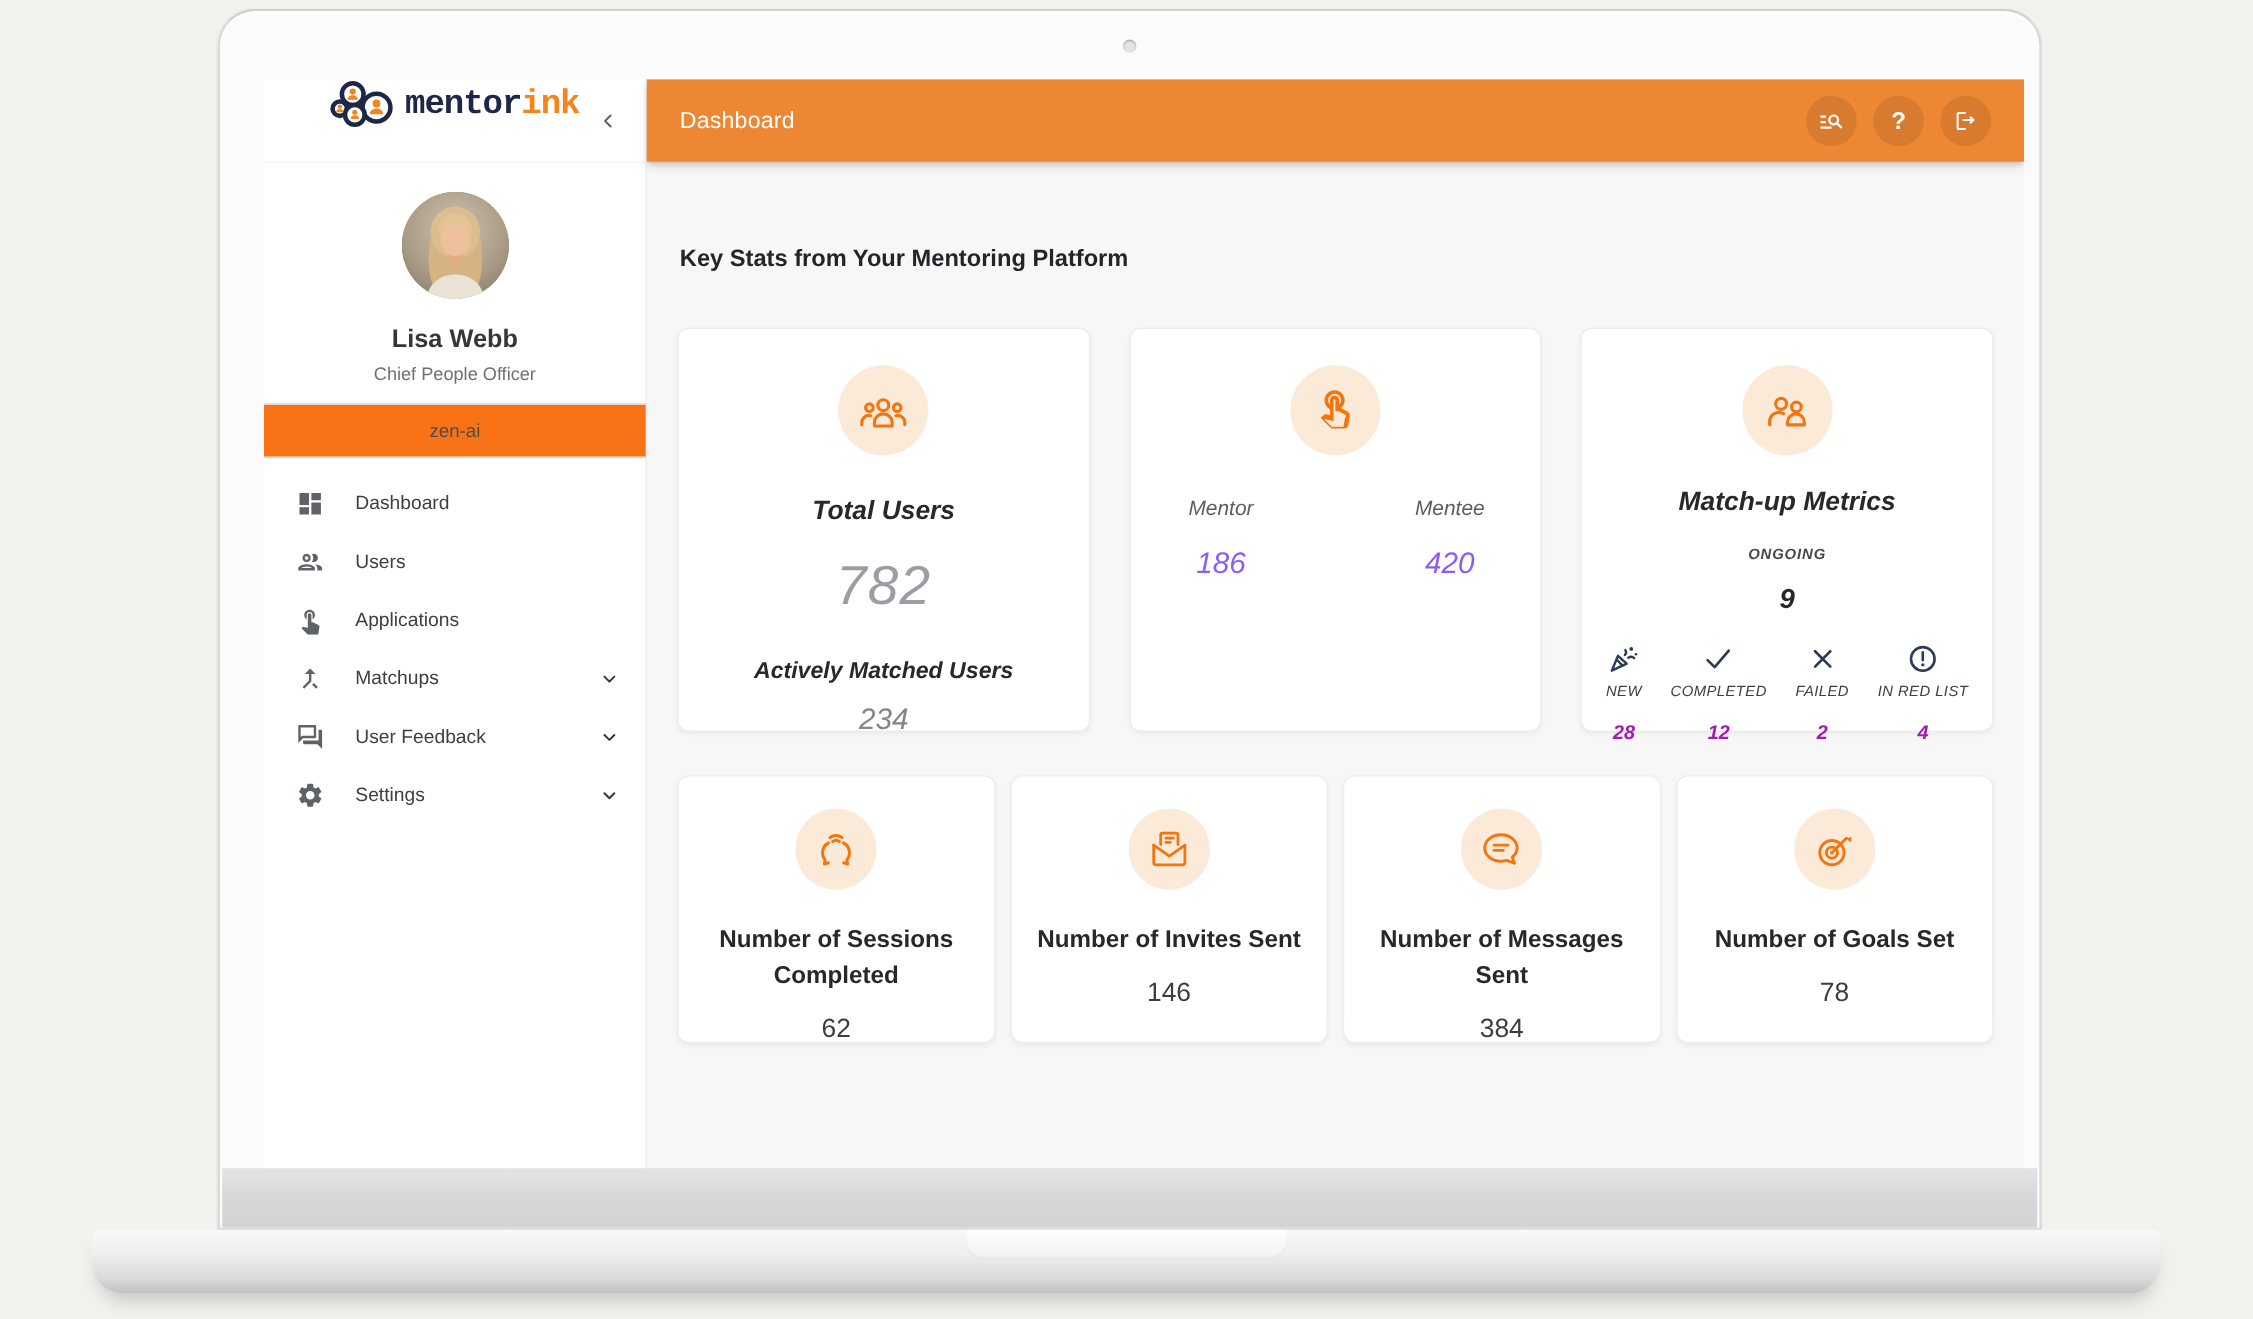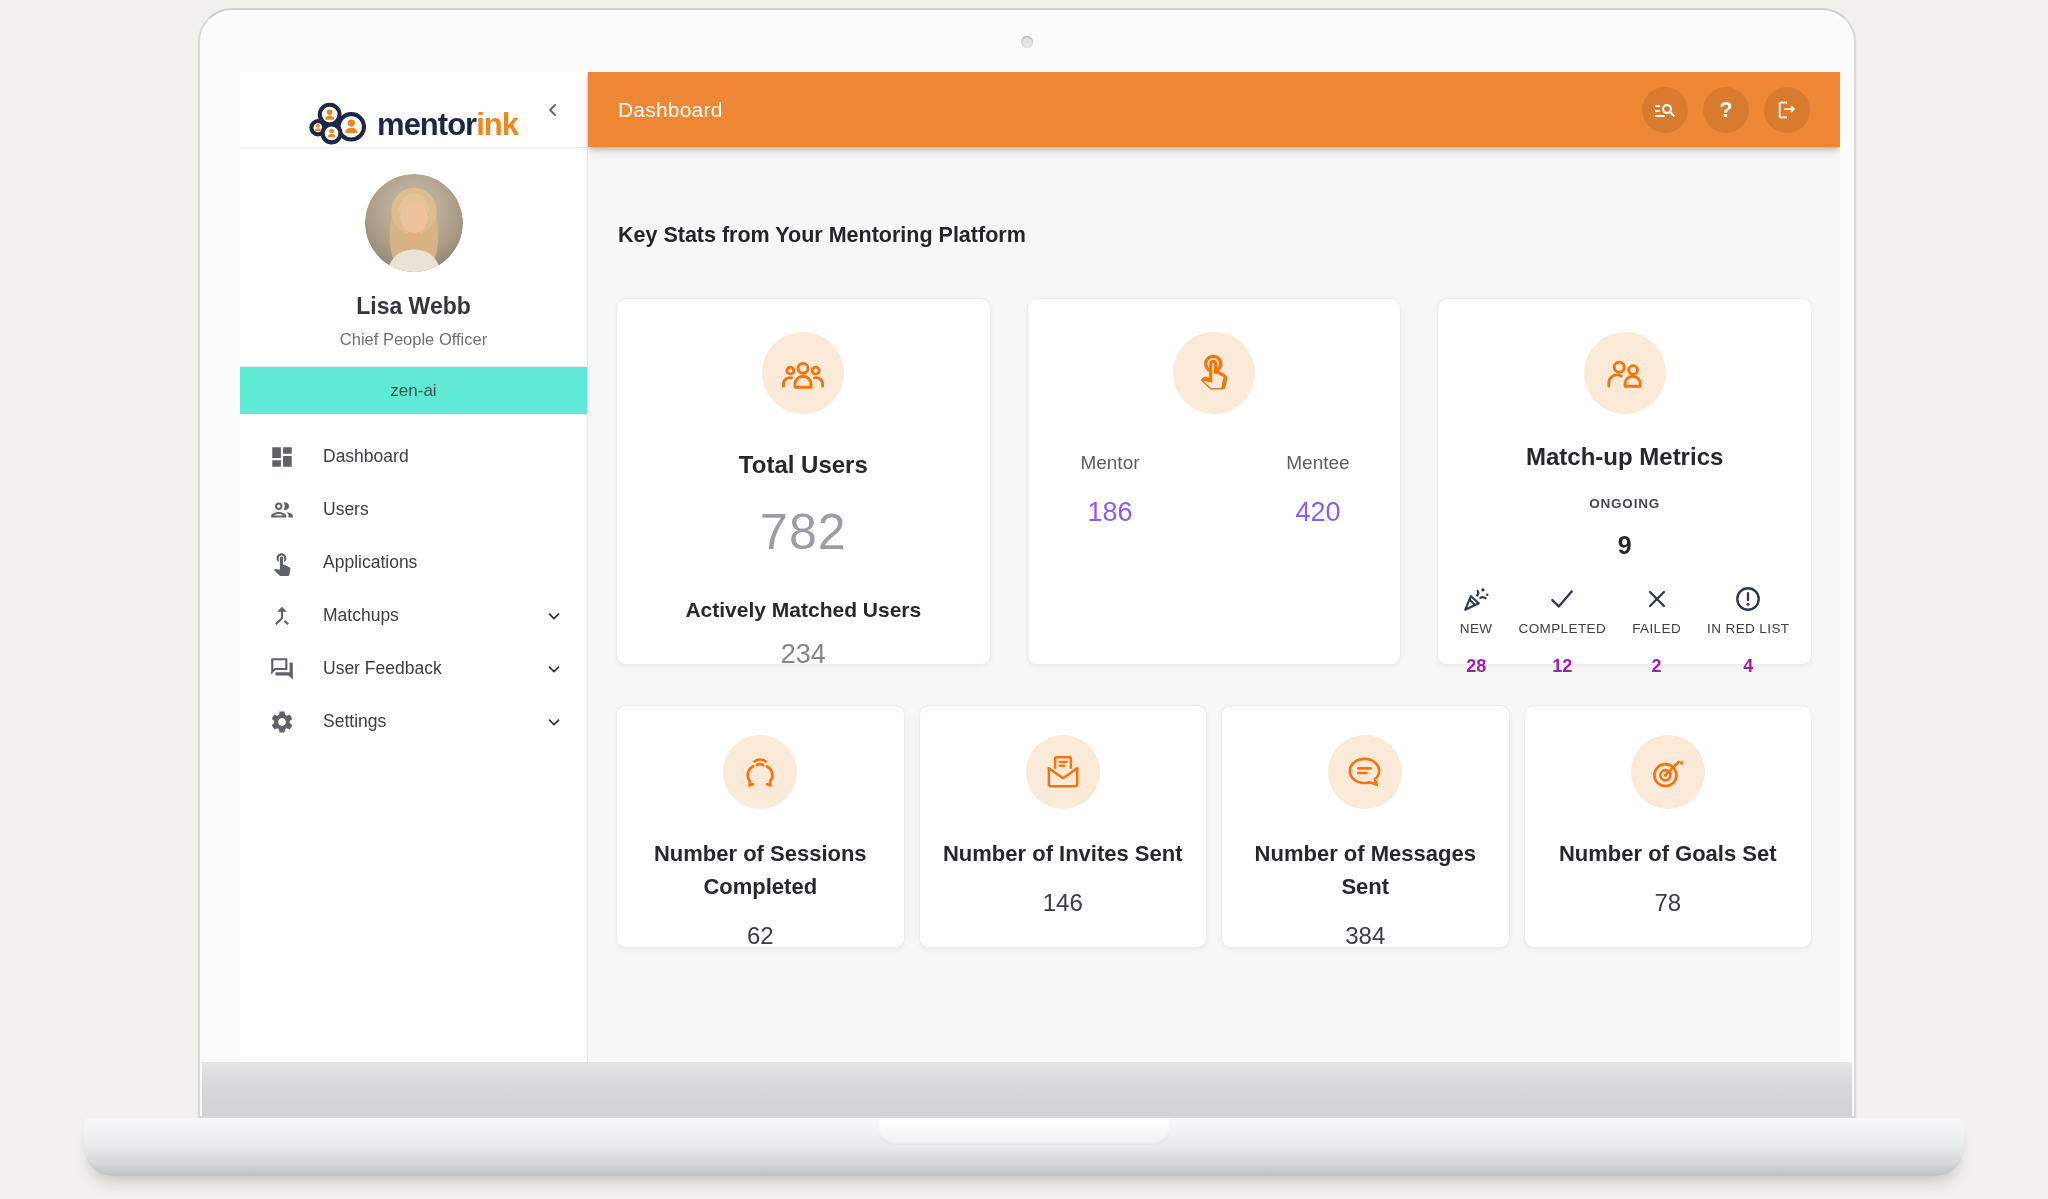--- a/index.html
+++ b/index.html
@@ -20,52 +20,52 @@
     border-radius:6px 6px 28px 28px;box-shadow:0 12px 16px -6px rgba(0,0,0,.18);}
   .base-notch{position:absolute;left:50%;top:0;transform:translateX(-50%);width:292px;height:27px;
     background:linear-gradient(180deg,#ffffff,#eff1f2);border-radius:0 0 16px 16px;
     box-shadow:inset 0 -2px 3px rgba(0,0,0,.06);}
 
   
   .screen-content{position:absolute;left:40px;top:62px;width:1600px;height:992px;display:flex;background:#f7f7f8;overflow:hidden;}
 
   
   .sidebar{width:347px;min-width:347px;background:#fff;border-right:1px solid #e8e9ea;display:flex;flex-direction:column;}
-  .logo-bar{height:75px;min-height:75px;border-bottom:1px solid #f0f0f1;display:flex;align-items:flex-end;justify-content:center;position:relative;}
+  .logo-bar{height:75px;min-height:75px;border-bottom:1px solid #f0f0f1;display:flex;align-items:flex-start;justify-content:center;position:relative;font-family:Liberation Mono, monospace;}
   .brand{display:flex;align-items:center;gap:6px;}
   .brand-text{font-size:31px;font-weight:700;letter-spacing:-1px;color:#1d2847;line-height:1;}
   .brand-text .accent{color:#f2861d;}
   .collapse-btn{position:absolute;right:20px;top:50%;transform:translateY(-50%);width:28px;height:28px;display:flex;
     align-items:center;justify-content:center;cursor:pointer;color:#5f6368;}
   .profile{padding:26px 10px 0;text-align:center;}
   .avatar{width:98px;height:98px;border-radius:50%;overflow:hidden;display:inline-block;}
   .profile-name{font-size:23px;font-weight:700;color:#33363b;margin-top:17px;}
   .profile-role{font-size:16.5px;color:#6d7176;margin-top:10px;}
-  .org-band{margin-top:17px;height:47px;background:#5eead4;border-top:1px solid #ededee;border-bottom:1px solid #ededee;
+  .org-band{margin-top:17px;height:47px;background:#f97316;border-top:1px solid #ededee;border-bottom:1px solid #ededee;
     display:flex;align-items:center;justify-content:center;font-size:17px;color:#4a4d52;}
   .nav{padding-top:15px;}
   .nav-item{height:53px;display:flex;align-items:center;padding:0 24px;cursor:pointer;}
   .nav-icon{width:26px;height:26px;margin-left:5px;flex:none;color:#5f6368;}
   .nav-label{margin-left:28px;font-size:17.5px;color:#3c4043;}
   .nav-chevron{margin-left:auto;width:18px;height:18px;color:#33363b;flex:none;}
 
   
   .main{flex:1;display:flex;flex-direction:column;background:#f7f7f8;min-width:0;}
   .topbar{height:75px;min-height:75px;background:#ed8733;display:flex;align-items:center;padding:0 30px;position:relative;z-index:3;
     box-shadow:0 3px 5px -1px rgba(90,50,5,.25), 0 5px 9px rgba(90,50,5,.12);}
   .topbar-title{color:#fff;font-size:21px;font-weight:400;letter-spacing:.2px;}
   .topbar-actions{margin-left:auto;display:flex;gap:15px;}
   .action-btn{width:46px;height:46px;border-radius:50%;background:rgba(0,0,0,.085);display:flex;align-items:center;
     justify-content:center;cursor:pointer;color:#fff;}
   .qmark{font-size:22px;font-weight:700;color:#fff;}
 
   .content{flex:1;padding:76px 28px 0;overflow:hidden;}
   .content-heading{font-size:21.5px;font-weight:700;color:#232529;margin:0 0 50px 2px;}
 
-  .row1{display:grid;grid-template-columns:repeat(3,1fr);gap:36px;margin-bottom:40px;}
+  .row1{display:grid;grid-template-columns:repeat(3,1fr);gap:36px;margin-bottom:40px;font-style:italic;}
   .row2{display:grid;grid-template-columns:repeat(4,1fr);gap:14px;}
   .card{background:#fff;border:1px solid #ececee;border-radius:10px;box-shadow:0 2px 5px rgba(0,0,0,.05);
     text-align:center;box-sizing:border-box;}
   .stat-card{height:367px;padding-top:33px;}
   .summary-card{height:243px;padding-top:29px;}
 
   .icon-circle{width:82px;height:82px;border-radius:50%;background:#fcead9;display:flex;align-items:center;justify-content:center;margin:0 auto;}
   .icon-circle.small{width:74px;height:74px;}
   .card-title{font-size:24px;font-weight:700;color:#26282c;margin-top:34px;line-height:1.45;}
   .card-title.narrow{max-width:300px;margin-left:auto;margin-right:auto;}

